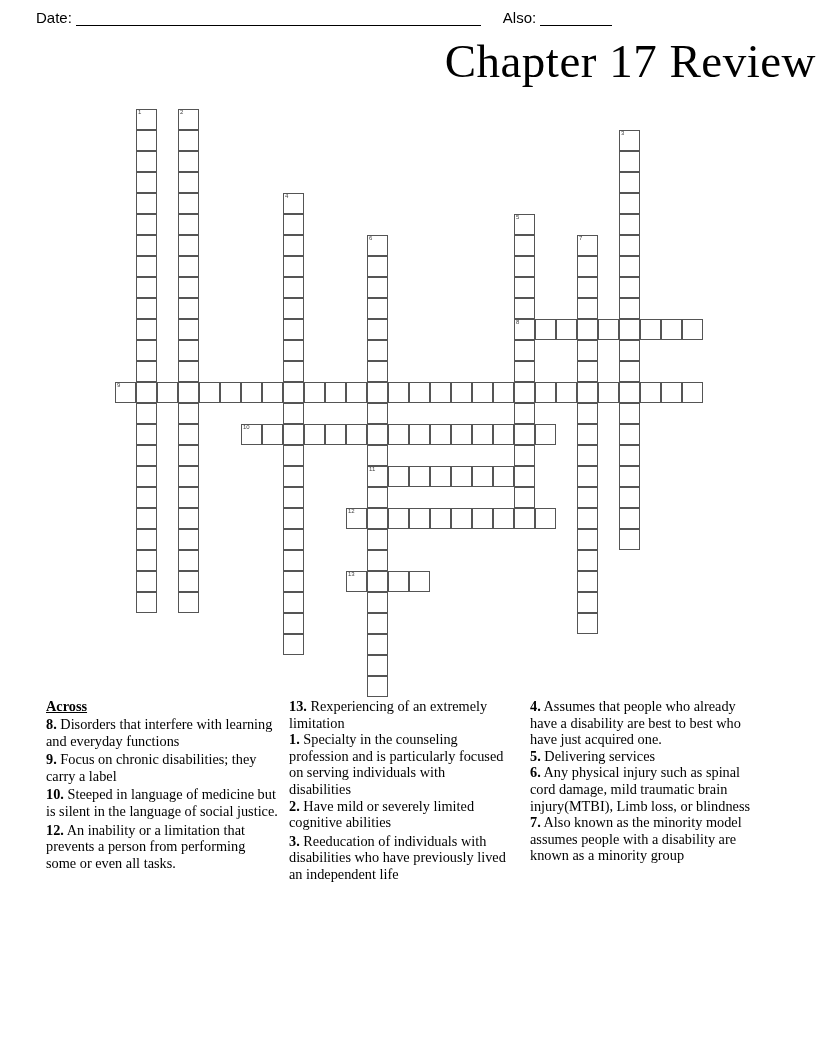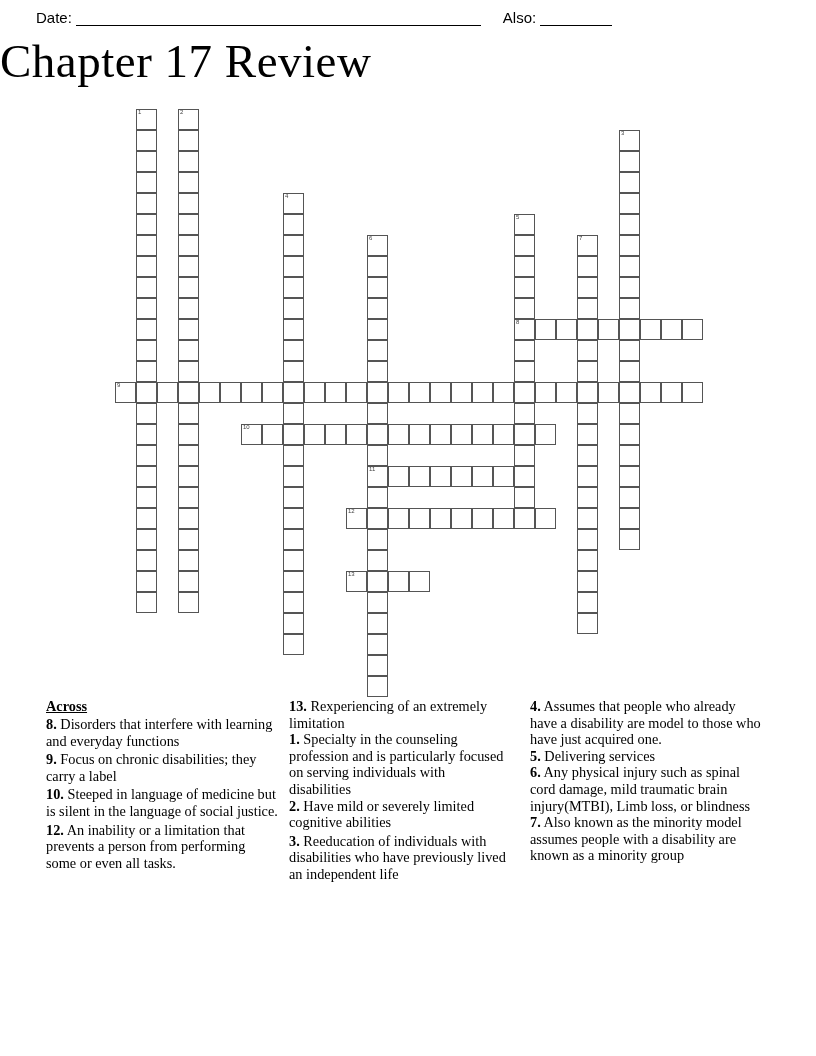--- a/index.html
+++ b/index.html
@@ -43,21 +43,21 @@
   .nd-rule-name { width: 405px; margin: 0 2px 0 4px; }
   .nd-rule-date { width: 72px; margin: 0 0 0 4px; }
   .nd-date-label { margin-left: 20px; }
 
   
   .page-title {
     position: absolute;
     left: 0;
     top: 36px;
     width: 816px;
-    text-align: left;
+    text-align: right;
     font-family: "Liberation Serif", serif;
     font-size: 47px;
     font-weight: 400;
     letter-spacing: 0.5px;
     line-height: 1.1;
   }
 
   
   #crossword {
     position: absolute;
@@ -398,21 +398,21 @@
     </p>
     <p class="clue-item">
       <span class="clue-num">3.</span>
       <span class="clue-text">Reeducation of individuals with disabilities who have previously lived an independent life</span>
     </p>
   </div>
 
   <div class="clue-col clue-col-3">
     <p class="clue-item tight">
       <span class="clue-num">4.</span>
-      <span class="clue-text">Assumes that people who already have a disability are model to those who have just acquired one.</span>
+      <span class="clue-text">Assumes that people who already have a disability are best to best who have just acquired one.</span>
     </p>
     <p class="clue-item tight">
       <span class="clue-num">5.</span>
       <span class="clue-text">Delivering services</span>
     </p>
     <p class="clue-item tight">
       <span class="clue-num">6.</span>
       <span class="clue-text">Any physical injury such as spinal cord damage, mild traumatic brain injury(MTBI), Limb loss, or blindness</span>
     </p>
     <p class="clue-item tight">

